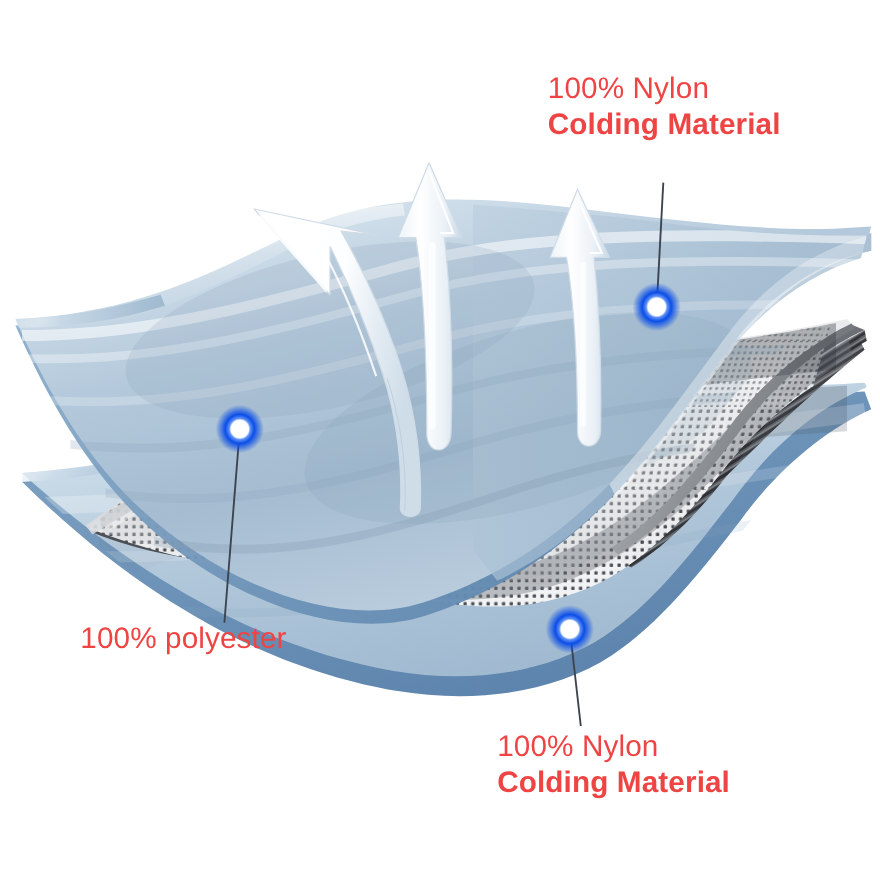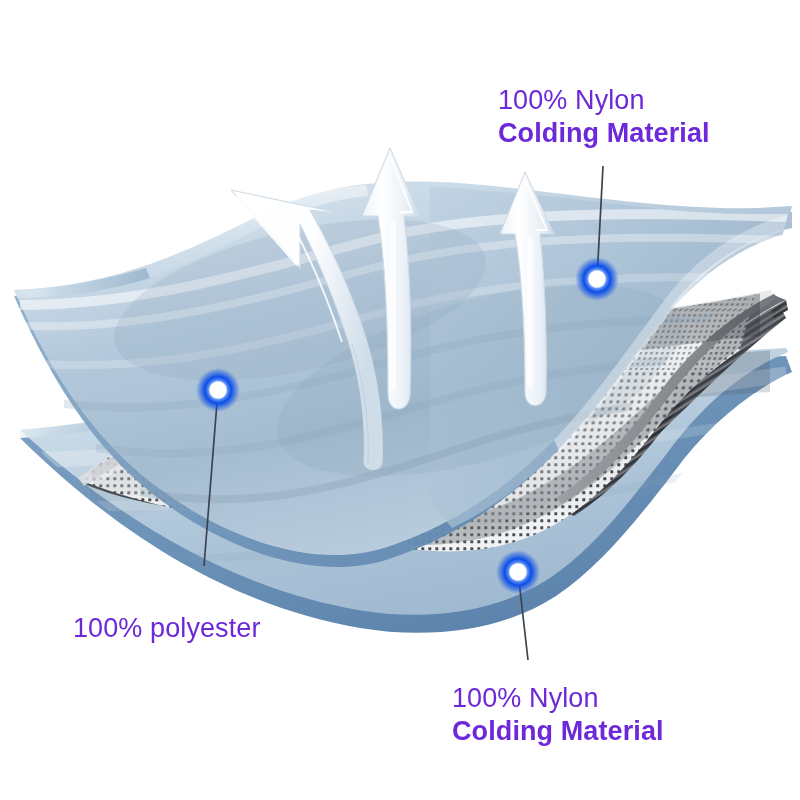--- a/index.html
+++ b/index.html
@@ -7,33 +7,32 @@
   body{
     width:800px;height:800px;overflow:hidden;
     font-family:"Liberation Sans","DejaVu Sans",sans-serif;
     background:#ffffff;position:relative;
   }
   #stage{position:absolute;inset:0;width:800px;height:800px;background:#fff;}
   #art{position:absolute;left:0;top:0;width:800px;height:800px;}
 
   .label{
     position:absolute;
-    color:#6d28d9;
+    color:#ef4444;
     font-size:27px;
     line-height:33px;
     letter-spacing:0.1px;
     white-space:nowrap;
     font-weight:400;
-    margin-top:20px;
     -webkit-font-smoothing:antialiased;
   }
   .label .l2{display:block;font-weight:bold;}
   #label-top-right{left:498px;top:64px;text-align:left;}
   #label-bottom-right{left:452px;top:662px;text-align:left;}
-  #label-left{left:73px;top:592px;text-align:left;}
+  #label-left{left:73px;top:564px;text-align:left;}
 </style>
 </head>
 <body>
 
 <div id="stage">
 
   <svg id="art" viewBox="0 0 800 800" xmlns="http://www.w3.org/2000/svg">
     <defs>
 
       <linearGradient id="topFace" x1="0" y1="0" x2="0.45" y2="1">

